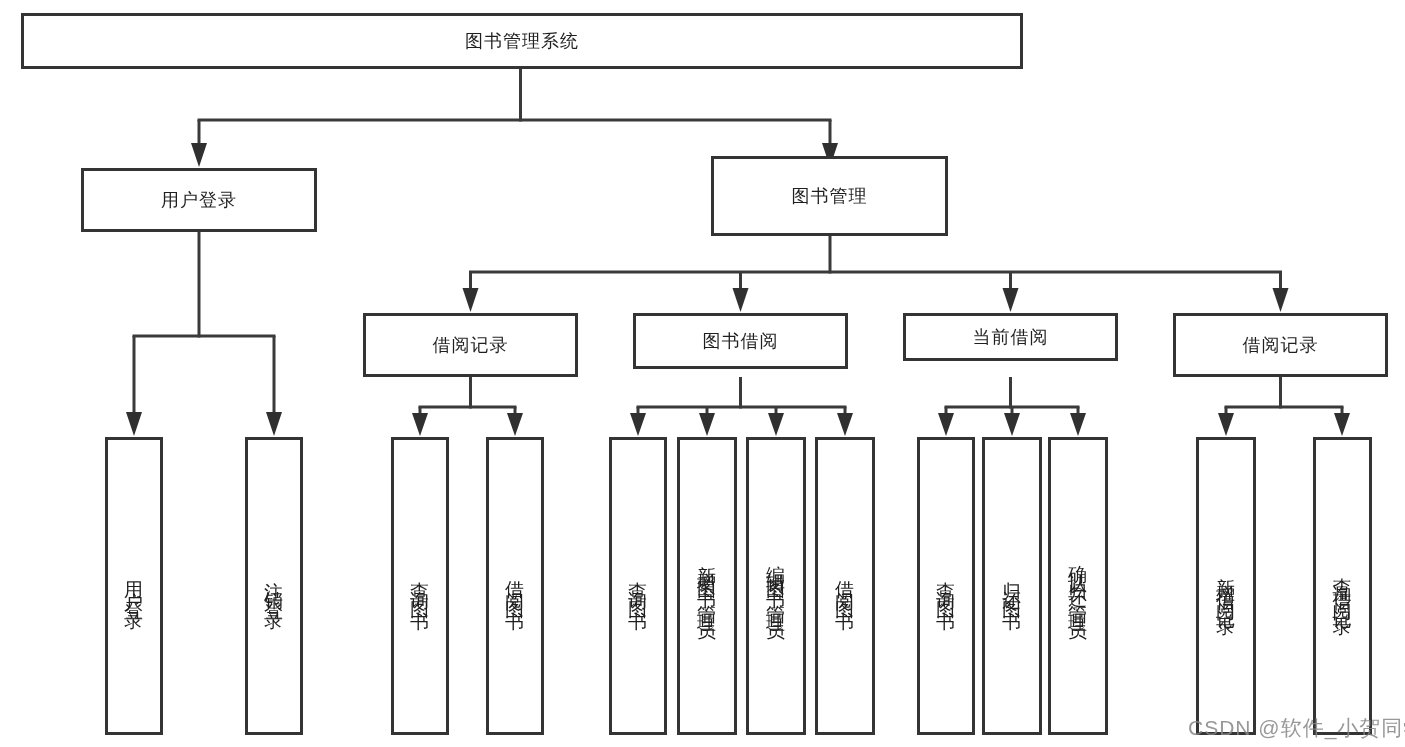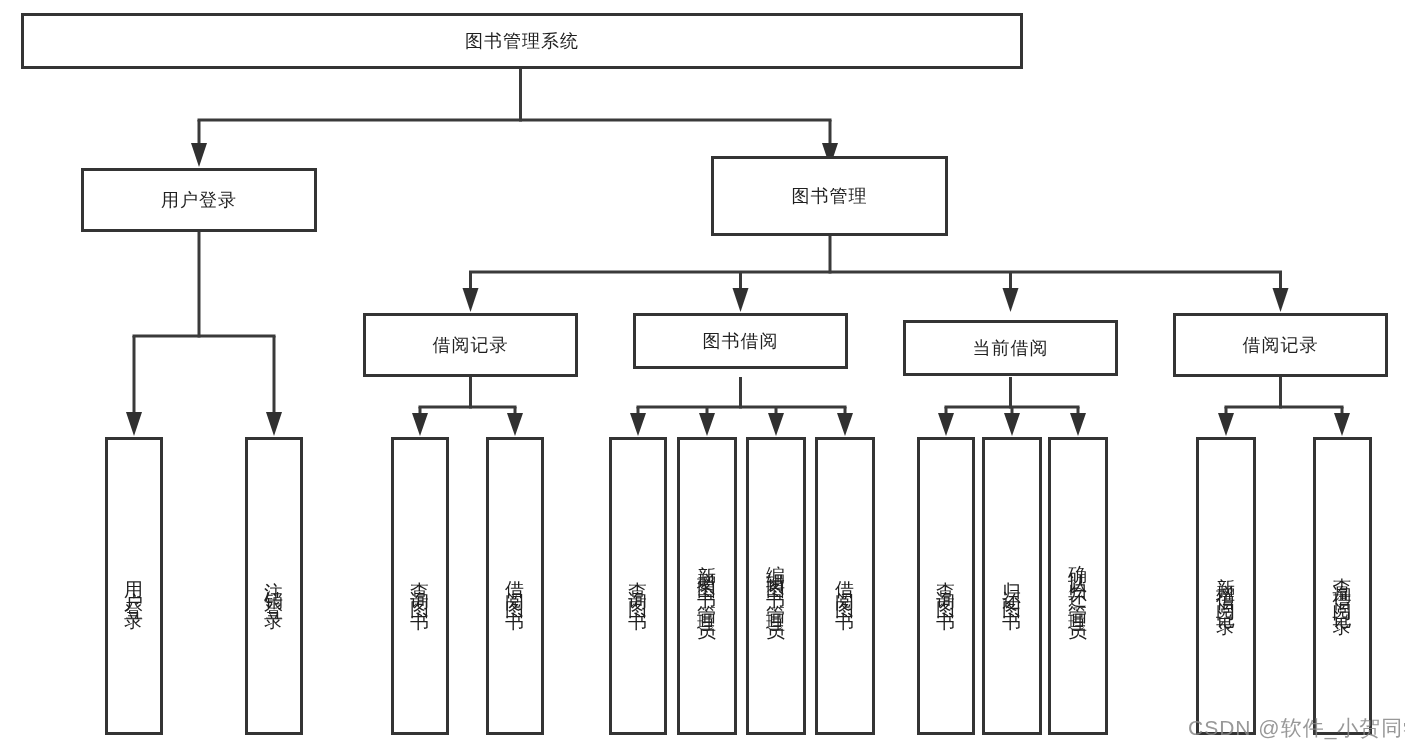--- a/index.html
+++ b/index.html
@@ -155,21 +155,21 @@
   <div class="box l2-box" style="left:711px;top:156px;width:237px;height:80px">
     <span class="lbl">图书管理</span>
   </div>
 
   <div class="box l3-box" style="left:363px;top:313px;width:215px;height:64px">
     <span class="lbl">借阅记录</span>
   </div>
   <div class="box l3-box" style="left:633px;top:313px;width:215px;height:56px">
     <span class="lbl">图书借阅</span>
   </div>
-  <div class="box l3-box" style="left:903px;top:320px;width:215px;height:56px">
+  <div class="box l3-box" style="left:903px;top:313px;width:215px;height:48px">
     <span class="lbl">当前借阅</span>
   </div>
   <div class="box l3-box" style="left:1173px;top:313px;width:215px;height:64px">
     <span class="lbl">借阅记录</span>
   </div>
 
   <div class="box leaf-box" style="left:105px;top:437px;width:58px;height:298px">
     <span class="vtext">用户登录</span>
   </div>
   <div class="box leaf-box" style="left:245px;top:437px;width:58px;height:298px">

